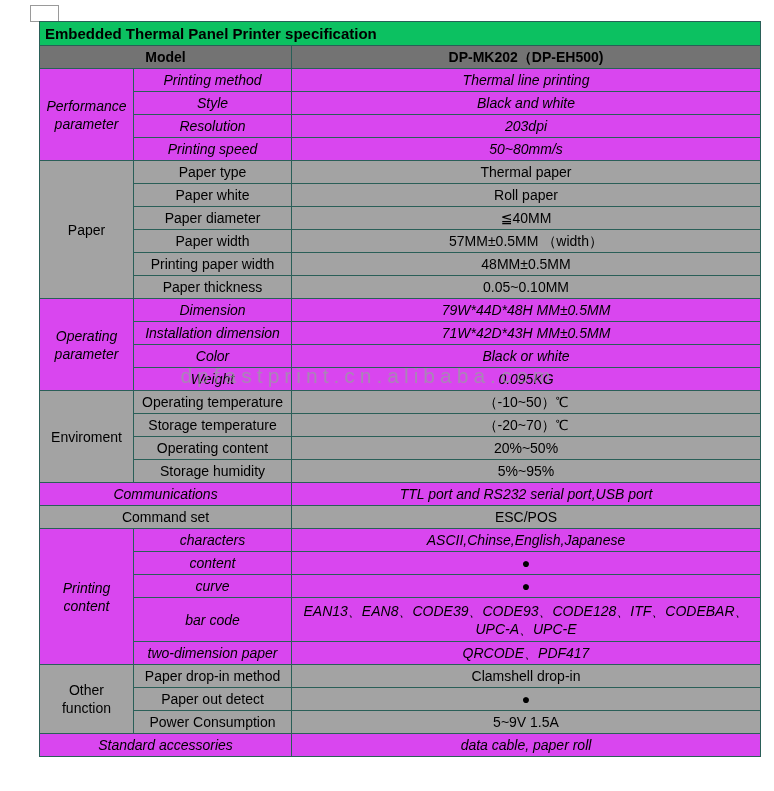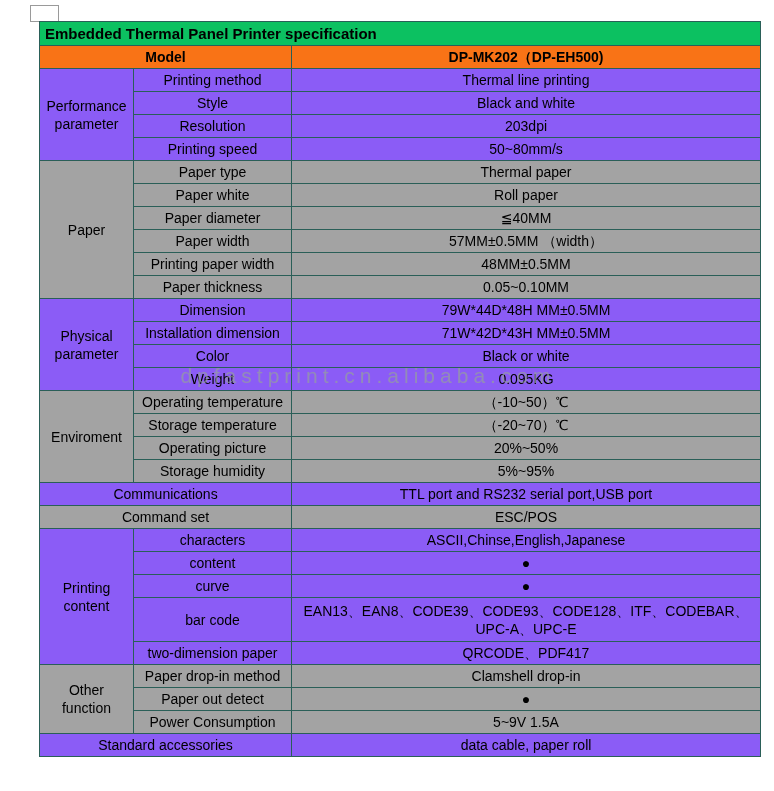--- a/index.html
+++ b/index.html
@@ -39,22 +39,22 @@
   table.spec td {
     border: 1px solid #2a5f58;
     font-size: 14px;
     text-align: center;
     vertical-align: middle;
     padding: 2px 4px;
     height: 21px;
     line-height: 18px;
     overflow: hidden;
   }
-  tr.hdr td { background: #f97316; font-weight: bold; }
-  tr.cream td { background: #8b5cf6; }
+  tr.hdr td { background: #737373; font-weight: bold; }
+  tr.cream td { background: #d946ef; font-style: italic; }
   tr.cyan td  { background: #a3a3a3; }
   td.cat { }
   tr.tall td { height: 44px; }
 
   .watermark {
     position: absolute;
     left: 48px; top: 364px;
     width: 640px;
     font-size: 21px;
     letter-spacing: 5px;
@@ -129,21 +129,21 @@
       <tr class="cyan">
         <td>Printing paper width</td>
         <td>48MM±0.5MM</td>
       </tr>
       <tr class="cyan">
         <td>Paper thickness</td>
         <td>0.05~0.10MM</td>
       </tr>
 
       <tr class="cream">
-        <td class="cat" rowspan="4">Physical parameter</td>
+        <td class="cat" rowspan="4">Operating parameter</td>
         <td>Dimension</td>
         <td>79W*44D*48H MM±0.5MM</td>
       </tr>
       <tr class="cream">
         <td>Installation dimension</td>
         <td>71W*42D*43H MM±0.5MM</td>
       </tr>
       <tr class="cream">
         <td>Color</td>
         <td>Black or white</td>
@@ -156,21 +156,21 @@
       <tr class="cyan">
         <td class="cat" rowspan="4">Enviroment</td>
         <td>Operating temperature</td>
         <td>（-10~50）℃</td>
       </tr>
       <tr class="cyan">
         <td>Storage temperature</td>
         <td>（-20~70）℃</td>
       </tr>
       <tr class="cyan">
-        <td>Operating picture</td>
+        <td>Operating content</td>
         <td>20%~50%</td>
       </tr>
       <tr class="cyan">
         <td>Storage humidity</td>
         <td>5%~95%</td>
       </tr>
 
       <tr class="cream">
         <td class="cat" colspan="2">Communications</td>
         <td>TTL port and RS232 serial port,USB port</td>

